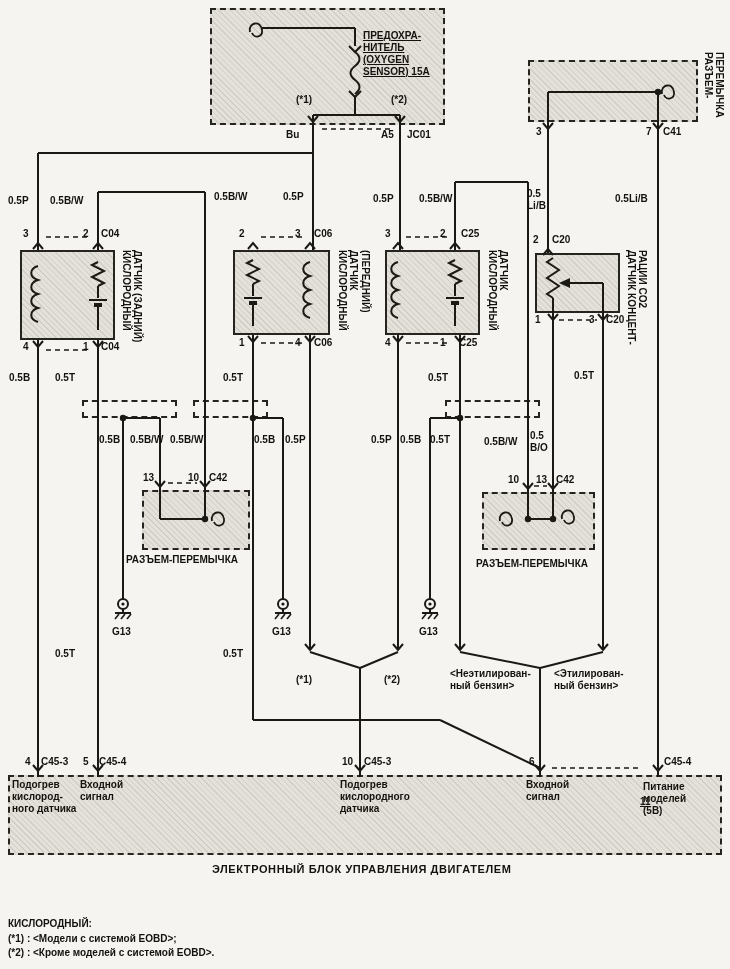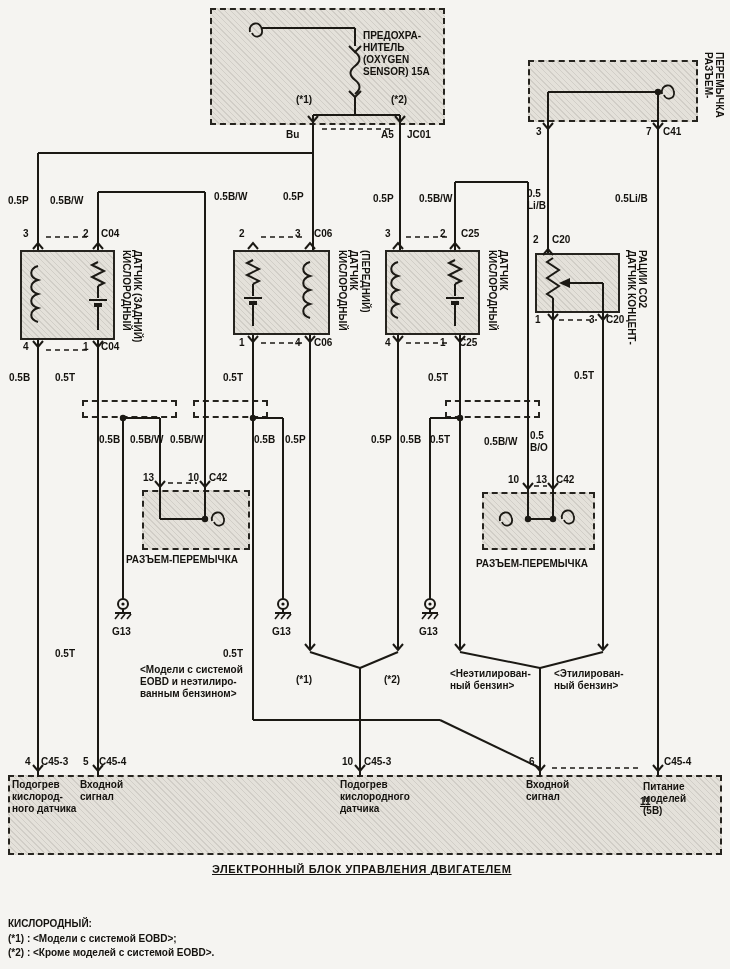--- a/index.html
+++ b/index.html
@@ -171,21 +171,21 @@
       <polygon points="559,283 570,278 570,288" fill="#1b1914"></polygon>
       <polyline points="349,46 355,52 361,46" fill="none" stroke="#1b1914" stroke-width="2"></polyline>
       <path d="M355,52 q9,7 0,14 q-9,7 0,14 q9,7 0,14" fill="none" stroke="#1b1914" stroke-width="2"></path>
       <polyline points="349,91 355,97 361,91" fill="none" stroke="#1b1914" stroke-width="2"></polyline>
       <path d="M250,32 c-2,-10 11,-12 12,-2 c1,7 -8,9 -10,3" fill="none" stroke="#1b1914" stroke-width="1.8"></path>
       <path d="M662,94 c-2,-10 11,-12 12,-2 c1,7 -8,9 -10,3" fill="none" stroke="#1b1914" stroke-width="1.8"></path>
       <path d="M212,521 c-2,-10 11,-12 12,-2 c1,7 -8,9 -10,3" fill="none" stroke="#1b1914" stroke-width="1.8"></path>
       <path d="M500,521 c-2,-10 11,-12 12,-2 c1,7 -8,9 -10,3" fill="none" stroke="#1b1914" stroke-width="1.8"></path>
       <path d="M562,519 c-2,-10 11,-12 12,-2 c1,7 -8,9 -10,3" fill="none" stroke="#1b1914" stroke-width="1.8"></path>
     </svg>
-    <div class="txt" style="left: 363px; top: 30px;">ПРЕДОХРА-
+    <div class="txt" style="left: 363px; top: 30px; text-decoration: underline;">ПРЕДОХРА-
 НИТЕЛЬ
 (OXYGEN
 SENSOR) 15A</div>
     <div class="txt" style="left: 296px; top: 94px;">(*1)</div>
     <div class="txt" style="left: 391px; top: 94px;">(*2)</div>
     <div class="txt" style="left: 286px; top: 129px;">Bu</div>
     <div class="txt" style="left: 381px; top: 129px;">A5</div>
     <div class="txt" style="left: 407px; top: 129px;">JC01</div>
     <div class="txt" style="left: 536px; top: 126px;">3</div>
     <div class="txt" style="left: 646px; top: 126px;">7</div>
@@ -255,23 +255,20 @@
     <div class="txt" style="left: 126px; top: 554px;">РАЗЪЕМ-ПЕРЕМЫЧКА</div>
     <div class="txt" style="left: 508px; top: 474px;">10</div>
     <div class="txt" style="left: 536px; top: 474px;">13</div>
     <div class="txt" style="left: 556px; top: 474px;">C42</div>
     <div class="txt" style="left: 476px; top: 558px;">РАЗЪЕМ-ПЕРЕМЫЧКА</div>
     <div class="txt" style="left: 112px; top: 626px;">G13</div>
     <div class="txt" style="left: 272px; top: 626px;">G13</div>
     <div class="txt" style="left: 419px; top: 626px;">G13</div>
     <div class="txt" style="left: 55px; top: 648px;">0.5T</div>
     <div class="txt" style="left: 223px; top: 648px;">0.5T</div>
-    <div class="txt" style="left: 140px; top: 664px;">&lt;Модели с системой
-EOBD и неэтилиро-
-ванным бензином&gt;</div>
     <div class="txt" style="left: 296px; top: 674px;">(*1)</div>
     <div class="txt" style="left: 384px; top: 674px;">(*2)</div>
     <div class="txt" style="left: 450px; top: 668px;">&lt;Неэтилирован-
 ный бензин&gt;</div>
     <div class="txt" style="left: 554px; top: 668px;">&lt;Этилирован-
 ный бензин&gt;</div>
     <div class="txt" style="left: 25px; top: 756px;">4</div>
     <div class="txt" style="left: 41px; top: 756px;">C45-3</div>
     <div class="txt" style="left: 83px; top: 756px;">5</div>
     <div class="txt" style="left: 99px; top: 756px;">C45-4</div>
@@ -286,17 +283,17 @@
     <div class="txt" style="left: 80px; top: 779px;">Входной
 сигнал</div>
     <div class="txt" style="left: 340px; top: 779px;">Подогрев
 кислородного
 датчика</div>
     <div class="txt" style="left: 526px; top: 779px;">Входной
 сигнал</div>
     <div class="txt" style="left: 643px; top: 781px;">Питание
 моделей
 (5В)</div>
-    <div class="txt big" style="left: 212px; top: 863px; text-decoration: underline;">ЭЛЕКТРОННЫЙ БЛОК УПРАВЛЕНИЯ ДВИГАТЕЛЕМ</div>
+    <div class="txt big" style="left: 212px; top: 863px;">ЭЛЕКТРОННЫЙ БЛОК УПРАВЛЕНИЯ ДВИГАТЕЛЕМ</div>
     <div class="txt" style="left: 8px; top: 918px;">КИСЛОРОДНЫЙ:</div>
     <div class="txt" style="left: 8px; top: 933px;">(*1) : &lt;Модели с системой EOBD&gt;;</div>
     <div class="txt" style="left: 8px; top: 947px;">(*2) : &lt;Кроме моделей с системой EOBD&gt;.</div>
   </div>
 
 </body></html>

